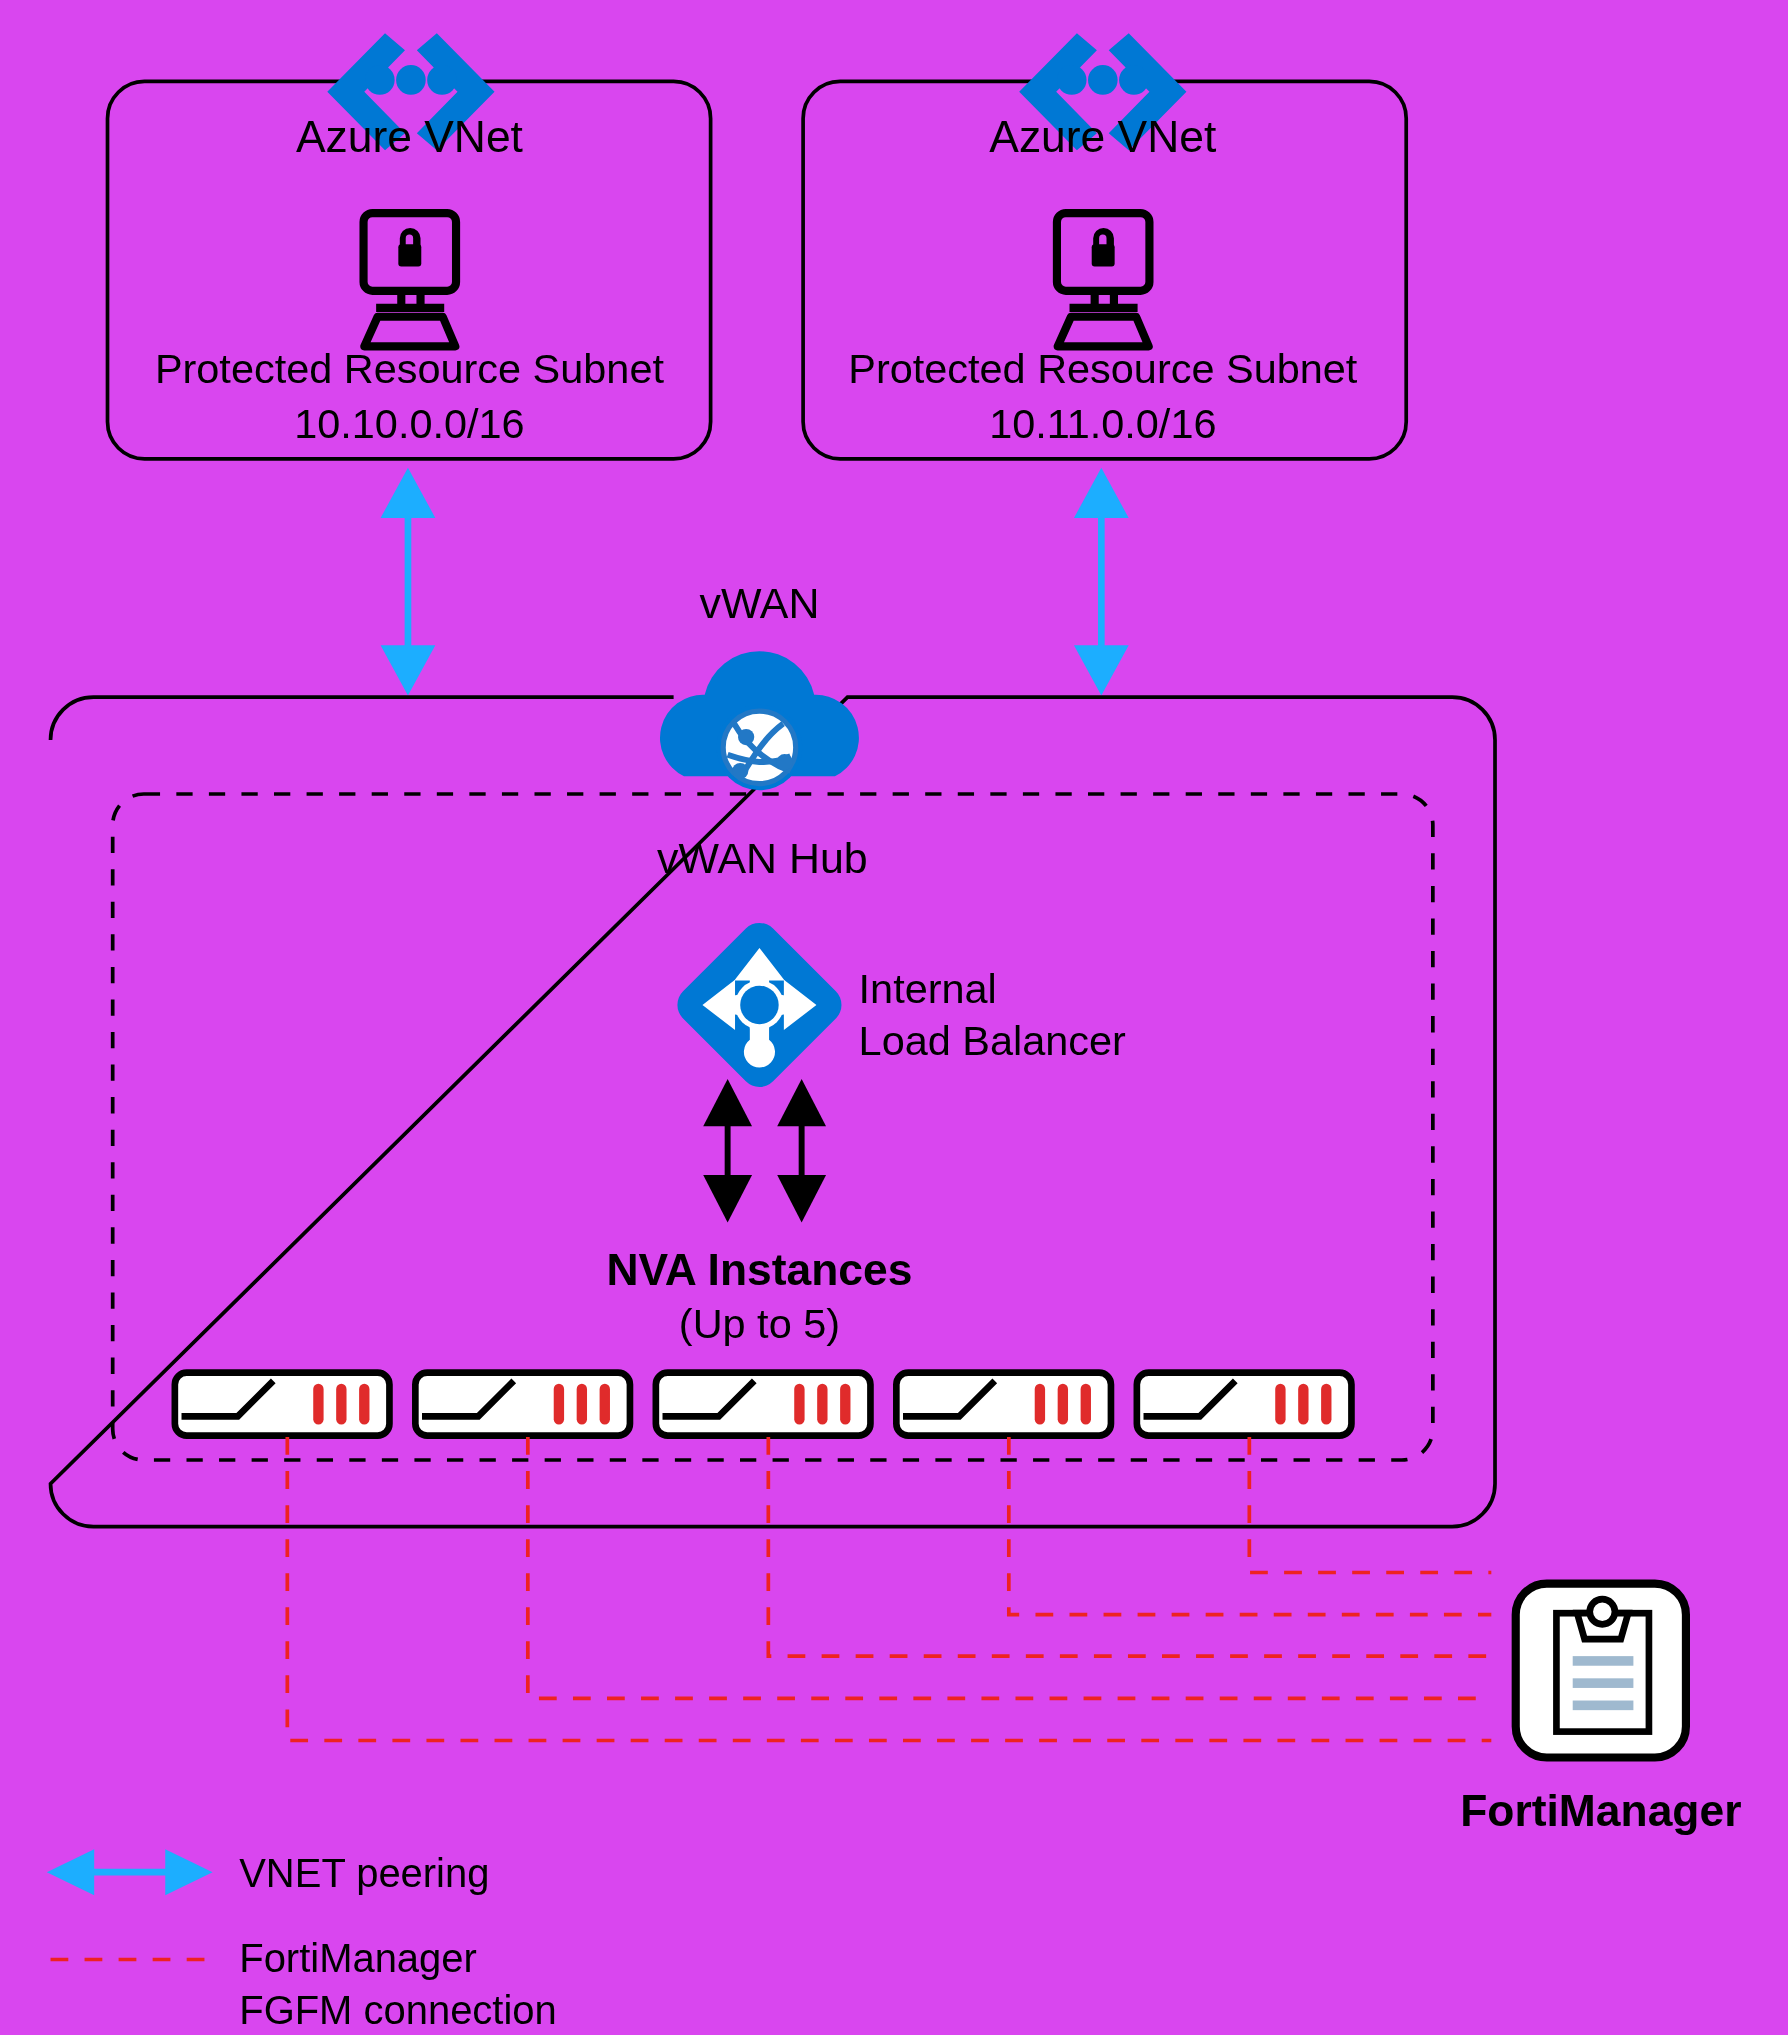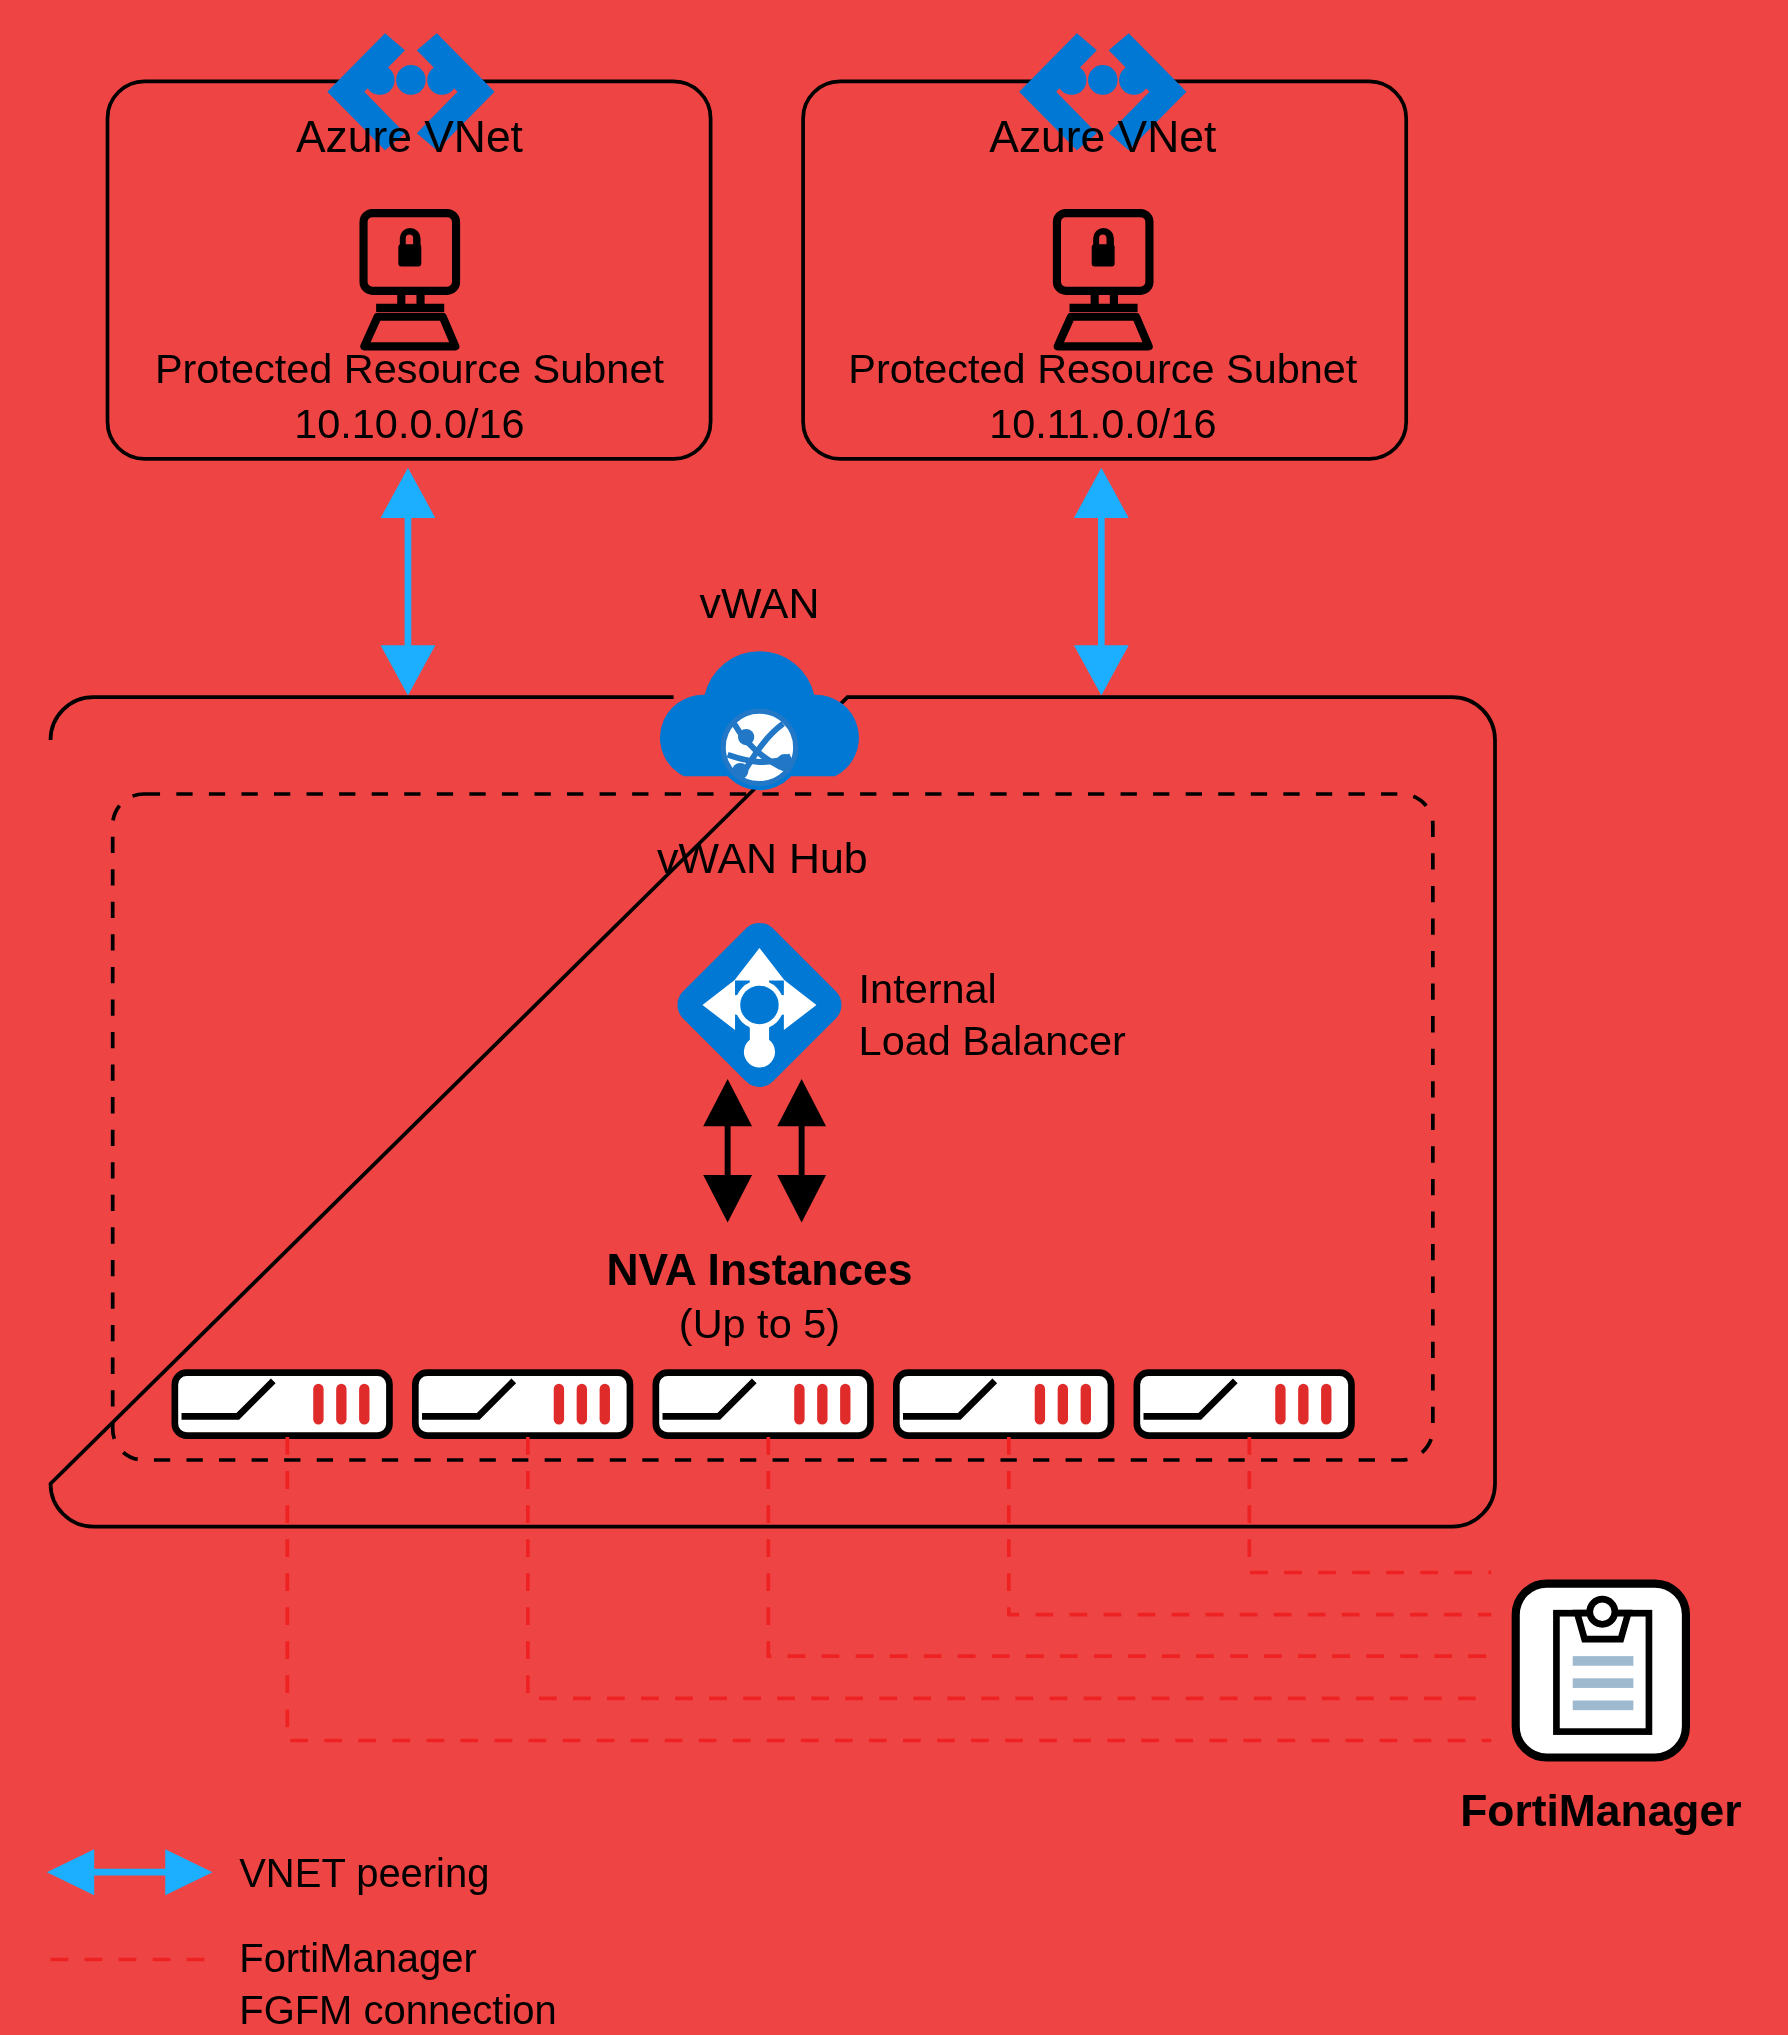--- a/index.html
+++ b/index.html
@@ -8,21 +8,21 @@
     background: #ffffff;
   }
   body {
     font-family: "Liberation Sans", sans-serif;
     color: #000000;
   }
   #stage {
     position: relative;
     width: 1789px;
     height: 2035px;
-    background: #ef4444;
+    background: #d946ef;
     overflow: hidden;
   }
   #diagram {
     position: absolute;
     top: 0;
     left: 0;
     width: 1789px;
     height: 2035px;
   }
   .txt {

